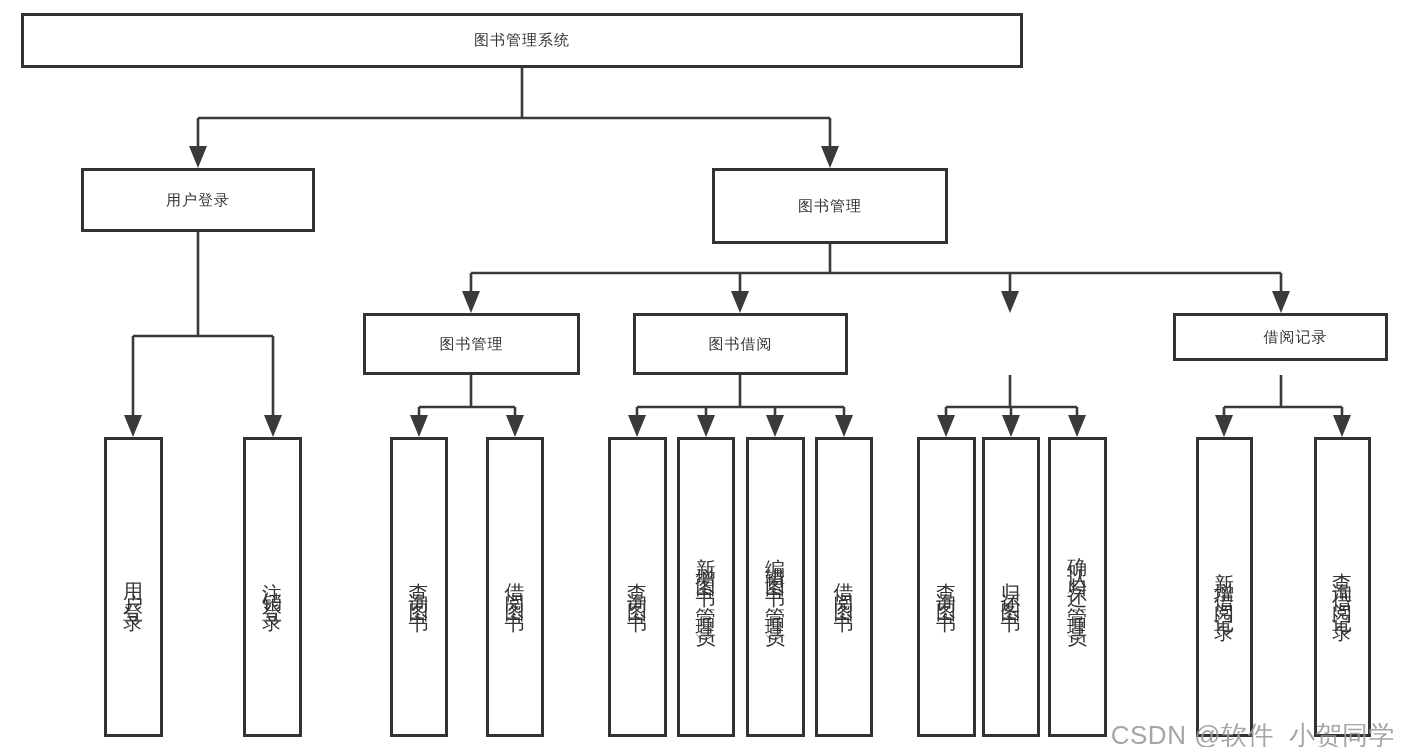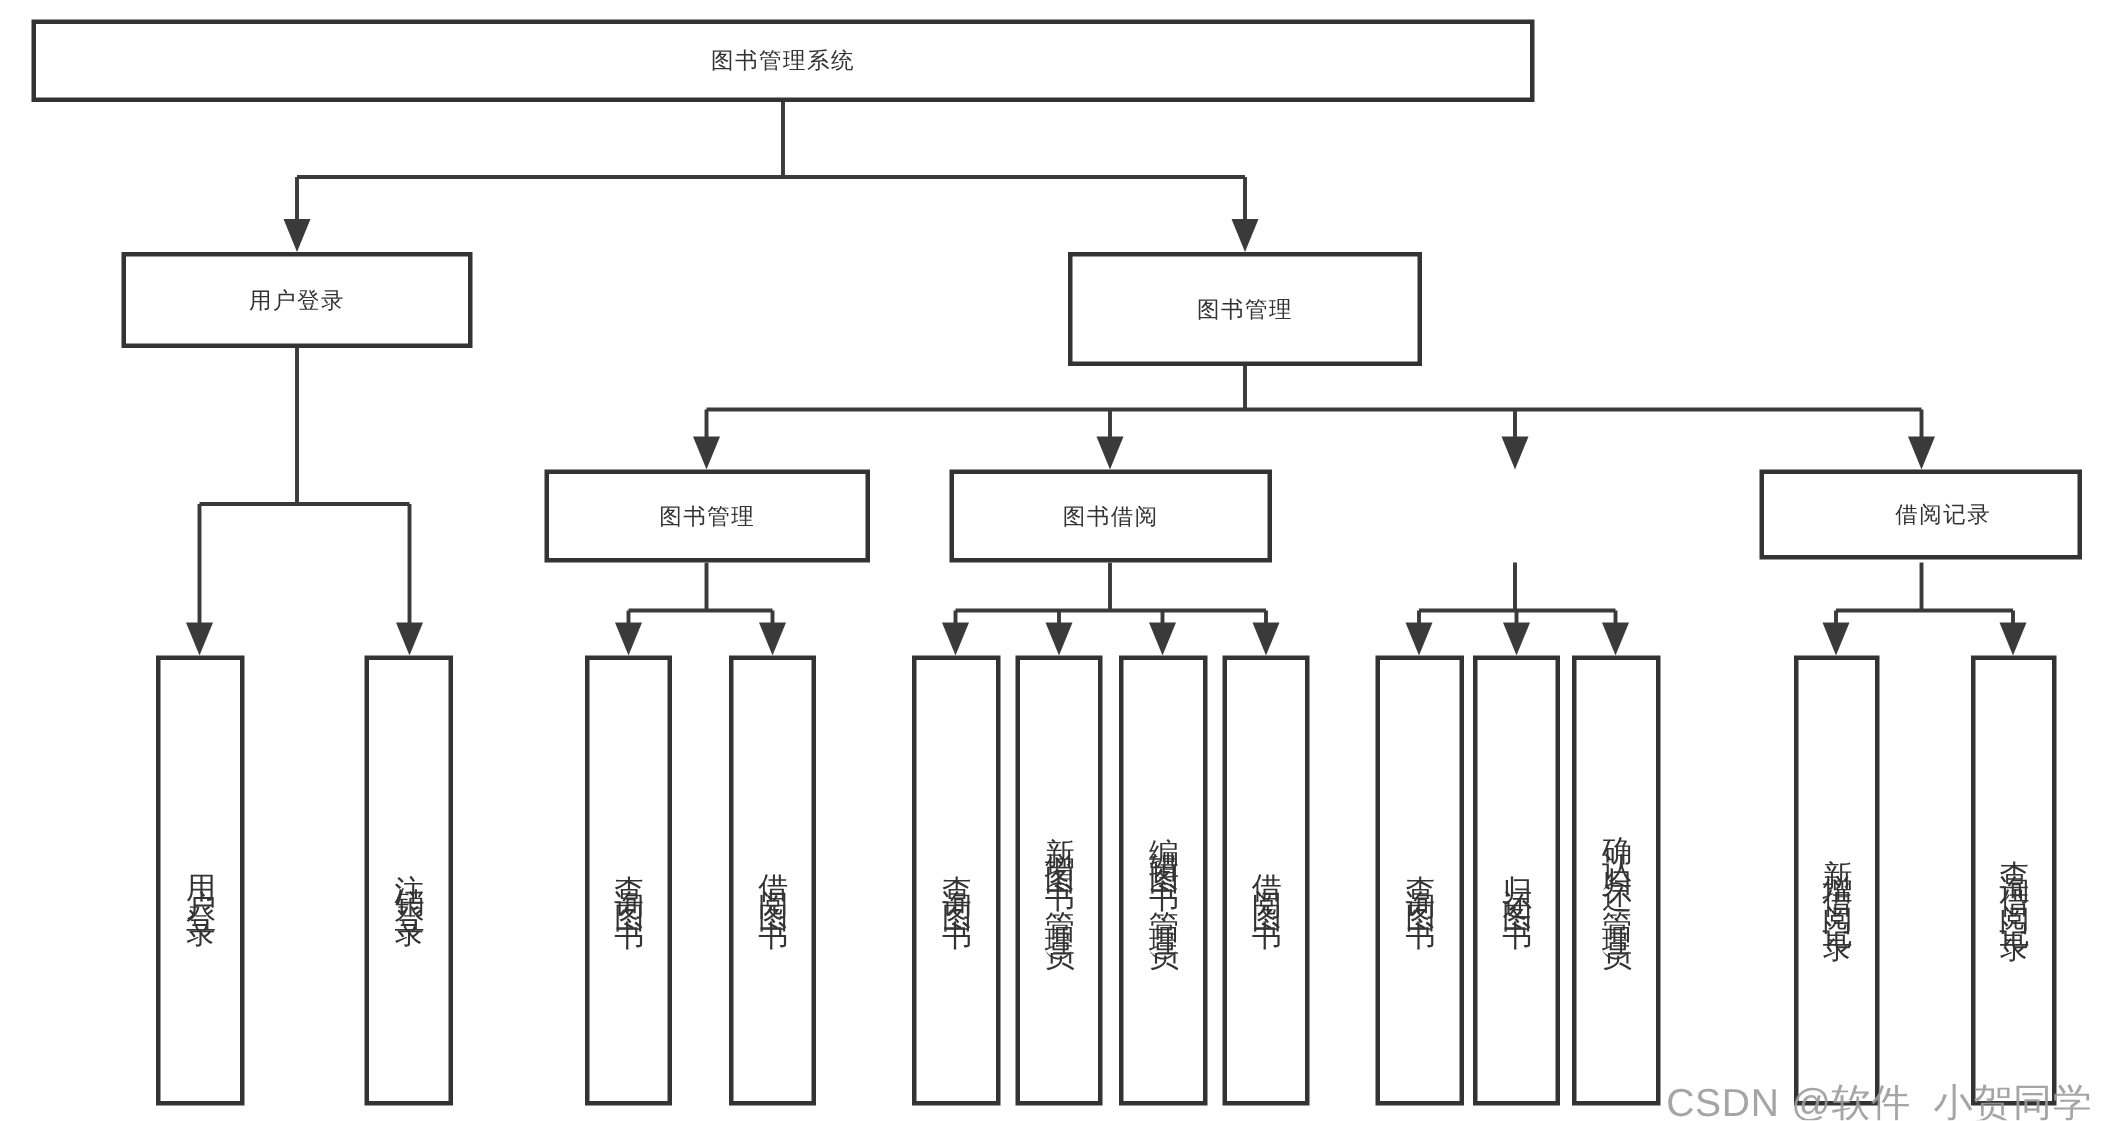--- a/index.html
+++ b/index.html
@@ -44,21 +44,21 @@
     line-height: 1;
     text-align: center;
   }
   
   .n-root            { left: 21px;   top: 13px;  width: 1002px; height: 55px; }
   .n-user-login      { left: 81px;   top: 168px; width: 234px;  height: 64px; }
   .n-book-mgmt       { left: 712px;  top: 168px; width: 236px;  height: 76px; }
   .n-new-book        { left: 363px;  top: 313px; width: 217px;  height: 62px; }
   .n-book-borrow     { left: 633px;  top: 313px; width: 215px;  height: 62px; }
   .n-current-borrow  { left: 903px;  top: 313px; width: 215px;  height: 62px; }
-  .n-borrow-records  { left: 1173px; top: 313px; width: 215px;  height: 60px; padding-left: 30px; }
+  .n-borrow-records  { left: 1173px; top: 313px; width: 215px;  height: 48px; padding-left: 30px; }
   .leaf { top: 437px; height: 300px; }
   .l-u1 { left: 104px;  width: 59px; }
   .l-u2 { left: 243px;  width: 59px; }
   .l-n1 { left: 390px;  width: 58px; }
   .l-n2 { left: 486px;  width: 58px; }
   .l-b1 { left: 608px;  width: 59px; }
   .l-b2 { left: 677px;  width: 58px; }
   .l-b3 { left: 746px;  width: 59px; }
   .l-b4 { left: 815px;  width: 58px; }
   .l-c1 { left: 917px;  width: 59px; }

